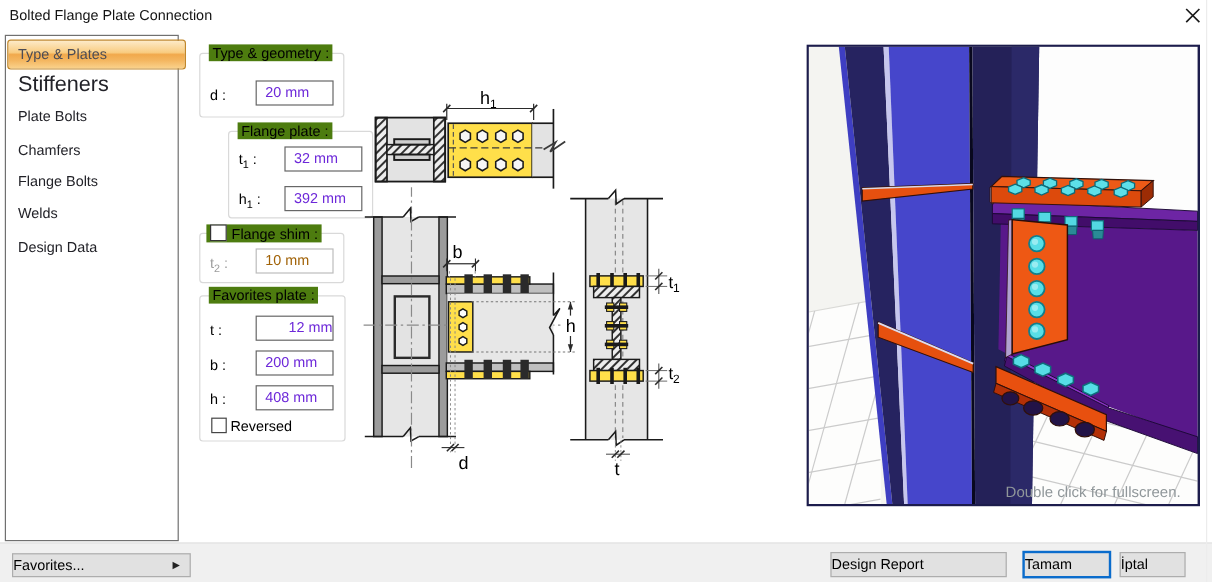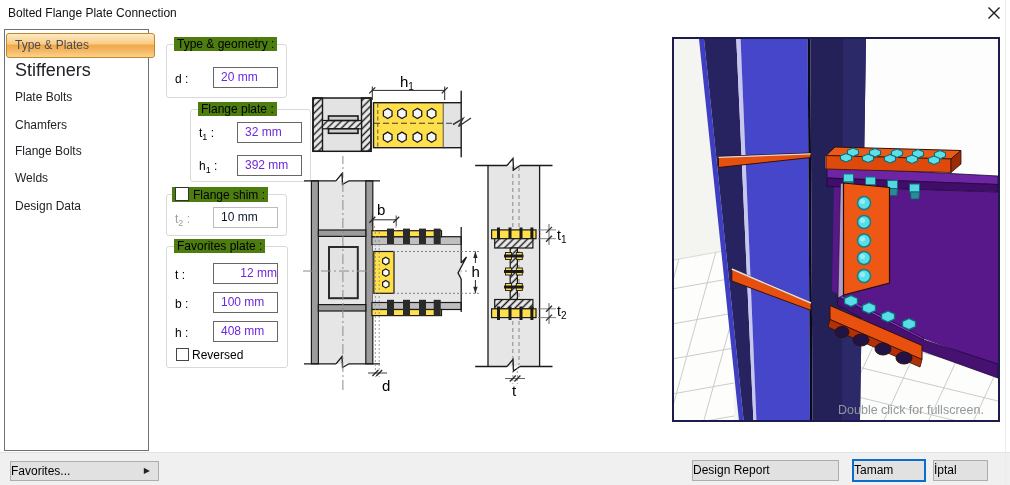--- a/index.html
+++ b/index.html
@@ -1,21 +1,21 @@
 <!DOCTYPE html>
 <html><head>
 <meta charset="utf-8">
 <style>
   html,body{margin:0;padding:0;}
   body{width:1010px;height:485px;position:relative;background:#ffffff;
        font-family:"Liberation Sans", sans-serif;overflow:hidden;}
   .abs{position:absolute;}
   .inp{position:absolute;left:46px;width:56px;height:19px;border:1px solid #676767;
        background:#fff;font-size:12px;color:#6d28d9;padding-left:7px;line-height:19px;}
-  .inp.dis{border-color:#bcbcbc;color:#0f172a;}
+  .inp.dis{border-color:#bcbcbc;color:#a16207;}
   .grp{position:absolute;border:1px solid #d9d9d9;border-radius:3px;background:#fff;}
   .glab{position:absolute;top:-8px;left:7px;background:#4d7c0f;padding:0 3px;font-size:12px;color:#000;white-space:nowrap;text-align:center;}
   .flab{position:absolute;left:8px;font-size:12px;color:#000;}
   sub{font-size:9px;}
   .btn{position:absolute;background:#e1e1e1;border:1px solid #adadad;font-size:12px;
        color:#000;text-align:left;}
 </style>
 </head>
 <body>
 
@@ -74,21 +74,21 @@
 
 <div class="grp" style="left:166px;top:246px;width:120px;height:120px;">
   <span class="glab">Favorites plate :</span>
 
   <span class="flab" style="top:21px;">t :</span>
 
   <div class="inp" style="top:16px;text-align:right;">12 mm</div>
 
   <span class="flab" style="top:50px;">b :</span>
 
-  <div class="inp" style="top:45px;">100 mm</div>
+  <div class="inp" style="top:45px;">200 mm</div>
 
   <span class="flab" style="top:79px;">h :</span>
 
   <div class="inp" style="top:74px;">408 mm</div>
 
   <span class="abs" style="left:9px;top:101px;width:11px;height:11px;border:1px solid #454545;background:#fff;"></span>
   <span class="flab" style="left:25px;top:101px;">Reversed</span>
 </div>
 
 <svg class="abs" style="left:300px;top:60px;" width="330" height="345" viewBox="0 0 330 345">

